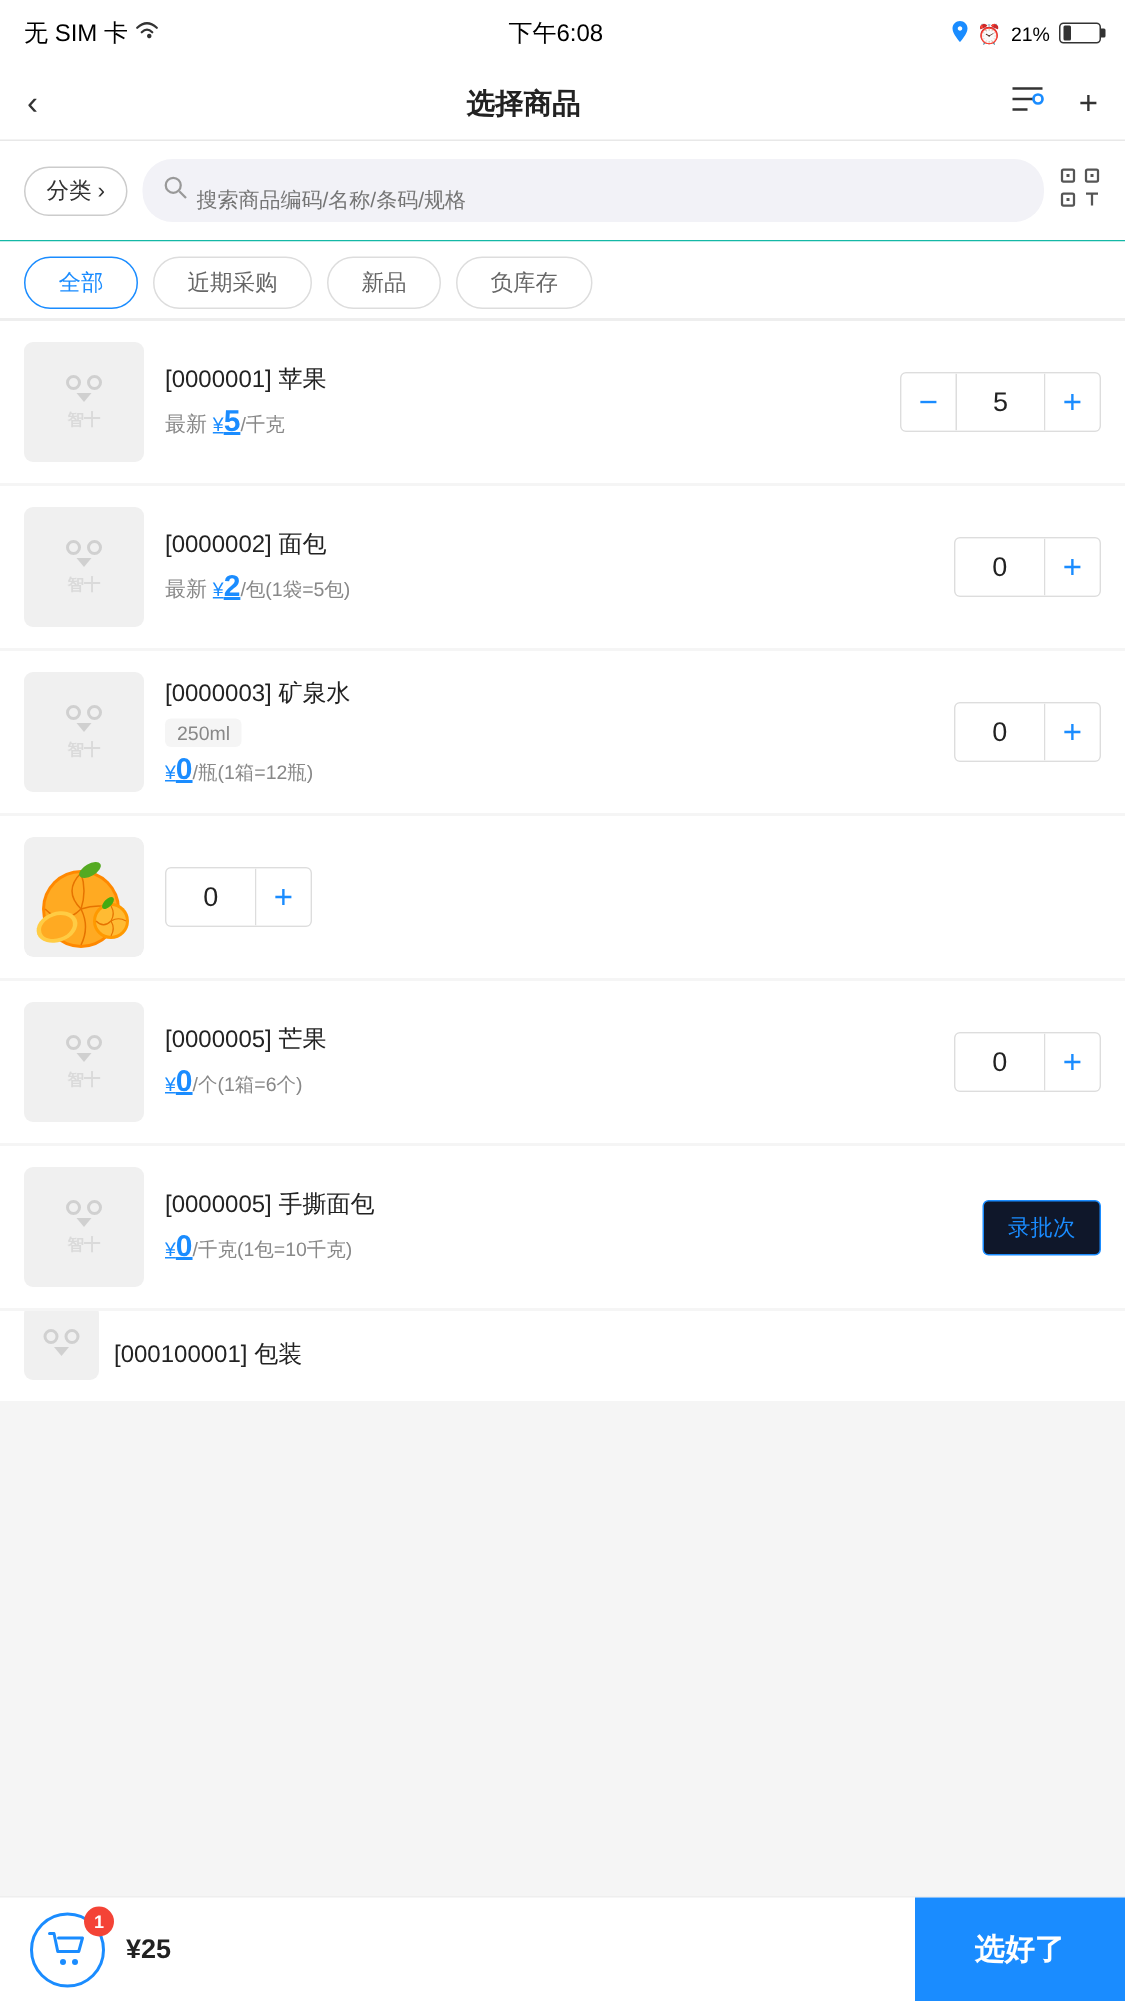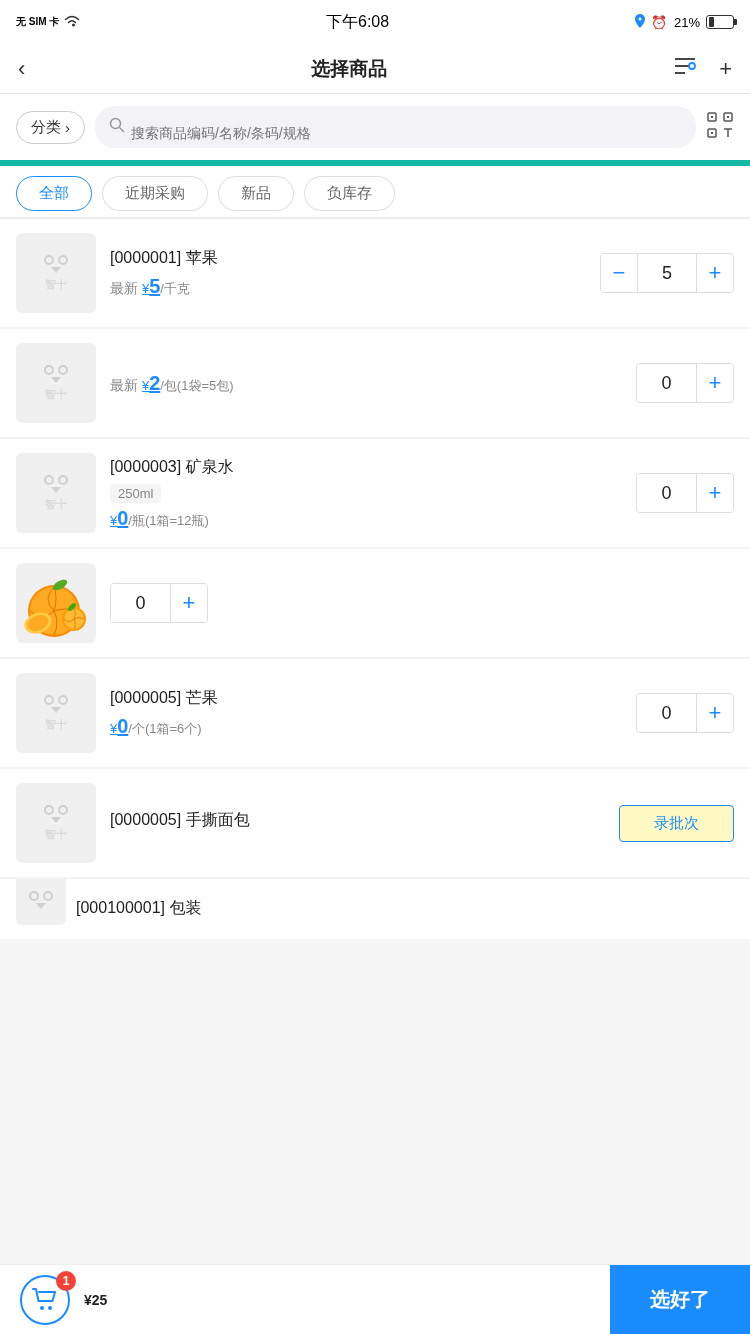--- a/index.html
+++ b/index.html
@@ -16,21 +16,21 @@
     .status-bar {
       background: #fff;
       height: 44px;
       display: flex;
       align-items: center;
       justify-content: space-between;
       padding: 0 16px;
       font-size: 15px;
       font-weight: 500;
     }
-    .status-left { display: flex; align-items: center; gap: 4px; font-size: 10px; font-weight: bold; }
+    .status-left { display: flex; align-items: center; gap: 4px; font-size: 16px; }
     .status-center { font-size: 16px; font-weight: 400; }
     .status-right { display: flex; align-items: center; gap: 6px; font-size: 13px; }
     .battery-box {
       display: inline-flex; align-items: center;
       border: 1.5px solid #333; border-radius: 3px; padding: 1px 2px;
       height: 14px; width: 28px; position: relative;
     }
     .battery-fill {
       background: #333; height: 100%; width: 21%;
       border-radius: 1px;
@@ -56,21 +56,21 @@
     .nav-actions { display: flex; align-items: center; gap: 22px; }
     .nav-filter-icon, .nav-add-icon { font-size: 22px; color: #333; cursor: pointer; }
 
     
     .search-bar {
       background: #fff;
       padding: 12px 16px;
       display: flex;
       align-items: center;
       gap: 10px;
-      border-bottom: 6px solid #14b8a6;
+      border-bottom: 1px solid #14b8a6;
     }
     .category-btn {
       border: 1px solid #ccc;
       border-radius: 20px;
       padding: 6px 14px;
       font-size: 15px;
       color: #333;
       background: #fff;
       display: flex; align-items: center; gap: 4px;
       cursor: pointer; white-space: nowrap;
@@ -181,25 +181,25 @@
     .qty-input {
       width: 60px; height: 38px;
       border: none; border-left: 1px solid #ddd; border-right: 1px solid #ddd;
       text-align: center; font-size: 18px; color: #222;
       outline: none; background: #fff;
     }
 
     .batch-btn {
       border: 1px solid #1a8cff;
       border-radius: 4px;
-      padding: 8px 34px;
+      padding: 8px 16px;
       font-size: 15px;
       color: #1a8cff;
       cursor: pointer;
-      background: #fef9c3;
+      background: #0f172a;
       white-space: nowrap;
     }
 
     
     .bottom-bar {
       position: fixed;
       bottom: 0; left: 0;
       width: 750px;
       height: 70px;
       background: #fff;
@@ -220,21 +220,21 @@
       cursor: pointer;
     }
     .cart-badge {
       position: absolute;
       top: -6px; right: -8px;
       background: #f44336; color: #fff;
       border-radius: 50%; width: 20px; height: 20px;
       font-size: 12px; font-weight: 700;
       display: flex; align-items: center; justify-content: center;
     }
-    .cart-total { font-size: 14px; font-weight: 700; color: #222; }
+    .cart-total { font-size: 18px; font-weight: 700; color: #222; }
     .confirm-btn {
       height: 70px;
       padding: 0 40px;
       background: #1a8cff;
       color: #fff;
       font-size: 20px;
       font-weight: 600;
       border: none; cursor: pointer;
     }
 
@@ -380,20 +380,23 @@
       <div class="owl-logo">
         <div class="owl-eyes">
           <div class="eye"></div>
           <div class="eye"></div>
         </div>
         <div class="beak"></div>
         <div class="owl-text">智十</div>
       </div>
     </div>
     <div class="product-info">
+      <div class="product-name">
+        <span>[0000002]</span> <span>面包</span>
+      </div>
       <div class="product-price">
         <span class="price-label">最新</span>
         <span class="currency">¥</span><span class="price-num">2</span><span class="price-unit">/包(1袋=5包)</span>
       </div>
     </div>
     <div class="quantity-control">
       <input class="qty-input" type="text" value="0" style="border-left: none; border-right: 1px solid rgb(221, 221, 221);">
       <button class="qty-btn">+</button>
     </div>
   </div>
@@ -491,20 +494,23 @@
           <div class="eye"></div>
           <div class="eye"></div>
         </div>
         <div class="beak"></div>
         <div class="owl-text">智十</div>
       </div>
     </div>
     <div class="product-info">
       <div class="product-name">
         <span>[0000005]</span> <span>手撕面包</span>
+      </div>
+      <div class="product-price">
+        <span class="currency">¥</span><span class="price-num">0</span><span class="price-unit">/千克(1包=10千克)</span>
       </div>
     </div>
     <button class="batch-btn">录批次</button>
   </div>
 
   <div class="product-item-partial">
     <div class="product-thumb" style="width:50px;height:50px;flex-shrink:0;">
       <div class="owl-logo">
         <div class="owl-eyes">
           <div class="eye"></div>

